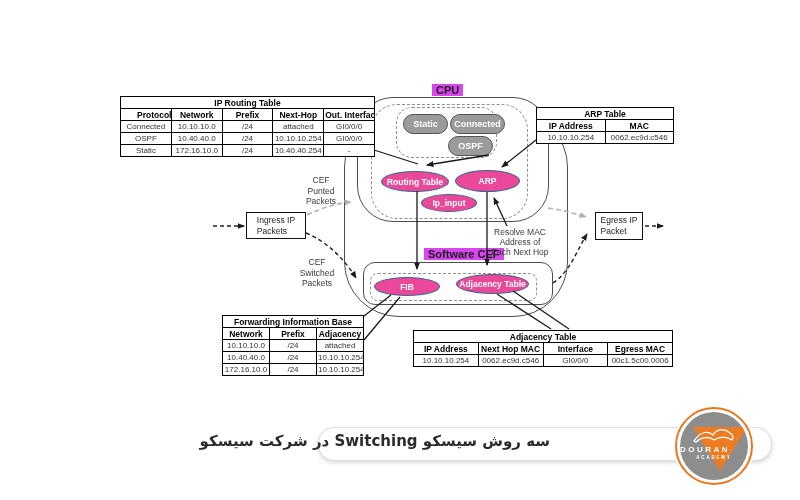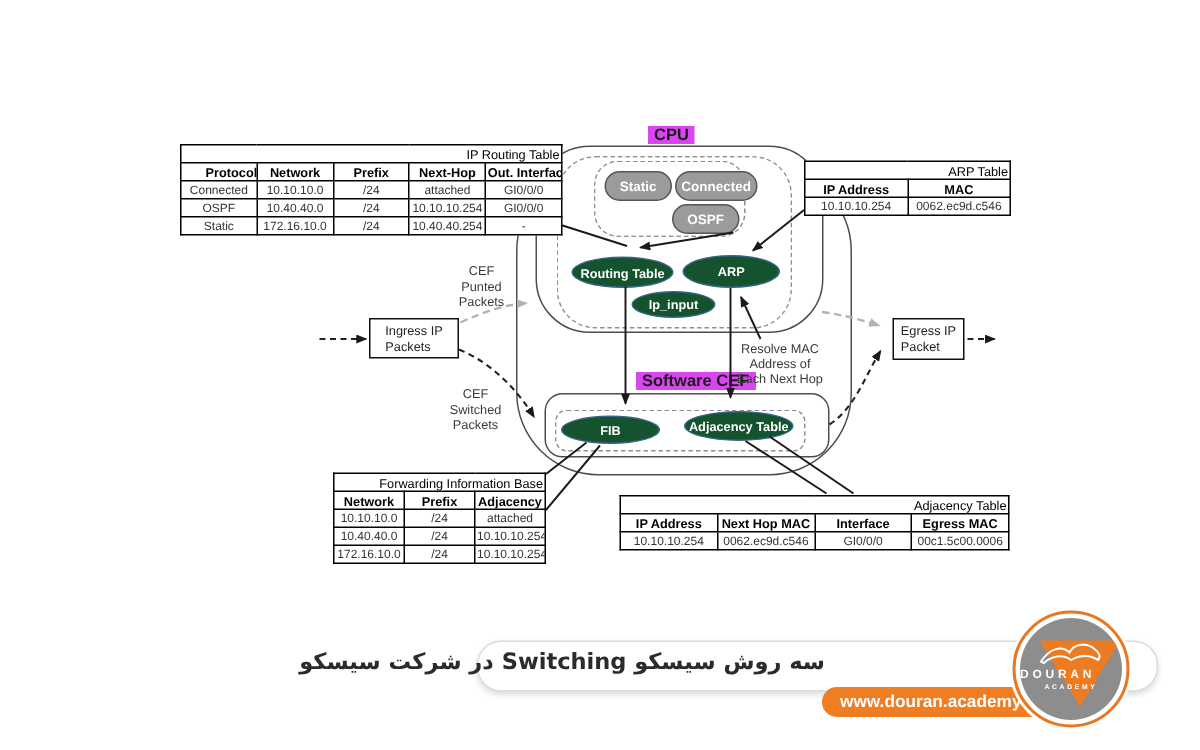--- a/index.html
+++ b/index.html
@@ -14,40 +14,40 @@
   .protocols{left:396px;top:107px;width:101px;height:51px;border:1.3px dashed #8f8f8f;border-radius:16px;}
   .swcef{left:363px;top:262px;width:190px;height:43px;border:1.5px solid #4d4d4d;border-radius:12px;background:#fff;}
   .swcef-inner{left:370px;top:273px;width:167px;height:28px;border:1.3px dashed #8f8f8f;border-radius:8px;}
   .chip{position:absolute;background:#d946ef;padding:0 4px;font-weight:bold;color:#1a1a1a;white-space:nowrap;}
   .cpu-chip{left:432px;top:84px;font-size:11px;}
   .swcef-chip{left:424px;top:248px;font-size:11px;}
 
   
   .stadium{position:absolute;box-sizing:border-box;border-radius:12px;background:#9b9b9b;border:1.8px solid #565656;
            color:#fff;font-weight:bold;font-size:9px;display:flex;align-items:center;justify-content:center;}
-  .ell{position:absolute;box-sizing:border-box;border-radius:50%;background:#14532d;border:1.5px solid #38658c;
+  .ell{position:absolute;box-sizing:border-box;border-radius:50%;background:#ec4899;border:1.5px solid #38658c;
        color:#fff;font-weight:bold;font-size:8.5px;display:flex;align-items:center;justify-content:center;white-space:nowrap;}
   .n-static{left:403px;top:114px;width:45px;height:20px;}
   .n-connected{left:450px;top:114px;width:55px;height:20px;}
   .n-ospf{left:448px;top:136px;width:45px;height:20px;}
   .n-rt{left:381px;top:171px;width:68px;height:21px;}
   .n-arp{left:455px;top:170px;width:65px;height:22px;}
   .n-ipinput{left:421px;top:194px;width:56px;height:18px;}
   .n-fib{left:374px;top:277px;width:66px;height:19px;}
   .n-adj{left:456px;top:274px;width:73px;height:20px;}
 
   
   .flabel{position:absolute;font-size:8.5px;line-height:10.5px;color:#3a3a3a;text-align:center;white-space:pre-line;}
   .pktbox{position:absolute;box-sizing:border-box;border:1.5px solid #111;background:#fff;font-size:8.5px;line-height:11px;
           color:#222;text-align:left;white-space:pre-line;display:flex;align-items:center;justify-content:center;}
 
   
   table.dt{position:absolute;border-collapse:collapse;background:#fff;table-layout:fixed;}
   table.dt td{border:1px solid #000;font-size:8px;color:#333;text-align:center;padding:0 1px;height:11px;overflow:hidden;white-space:nowrap;}
-  table.dt td.tt{font-weight:normal;font-size:8.5px;color:#000;text-align:right;}
+  table.dt td.tt{font-weight:bold;font-size:8.5px;color:#000;}
   table.dt td.hd{font-weight:bold;font-size:8.5px;color:#000;}
   .t-routing{left:120px;top:96px;width:255px;}
   .t-arp{left:536px;top:107px;width:138px;}
   .t-fib{left:222px;top:315px;width:142px;padding-left:24px;}
   .t-adj{left:413px;top:330px;width:260px;}
   .t-fib td,.t-adj td,.t-arp td{height:12px;}
 
   
   svg.lines{position:absolute;left:0;top:0;width:800px;height:500px;pointer-events:none;}
   .ln{stroke:#1a1a1a;stroke-width:1.3;fill:none;}
@@ -230,23 +230,20 @@
     <path class="dashb" d="M 213,226 L 244,226" marker-end="url(#ah)"></path>
     <path class="dashb" d="M 306,233 C 328,242 345,260 356,278" marker-end="url(#ah)"></path>
     <path class="dashb" d="M 553,283 C 570,272 577,250 587,234" marker-end="url(#ah)"></path>
     <path class="dashb" d="M 645,226 L 663,226" marker-end="url(#ah)"></path>
     <path class="dashg" d="M 307,215 C 324,207 338,203 351,202" marker-end="url(#ahg)"></path>
     <path class="dashg" d="M 548,208 C 562,210 574,213 586,217" marker-end="url(#ahg)"></path>
   </svg>
 
   <div class="banner"></div>
   <div class="banner-title">سه روش سیسکو Switching در شرکت سیسکو</div>
-  <div class="urlpill">
-    <span>www.douran.academy</span>
-  </div>
   <div class="logo">
     <div class="logo-ring"></div>
     <div class="logo-disc">
       <div class="logo-tri"></div>
       <svg class="logo-bird" width="48" height="22" viewBox="0 0 48 22">
         <path d="M4,16 C10,7 18,5 23,10 C26,4 35,3 40,8 C43,10 44,13 42,15 C36,11 29,12 24,15 C19,11 11,12 6,17 Z" fill="none" stroke="#ffffff" stroke-width="1.3"></path>
       </svg>
       <div class="logo-t1">DOURAN</div>
       <div class="logo-t2">ACADEMY</div>
     </div>

